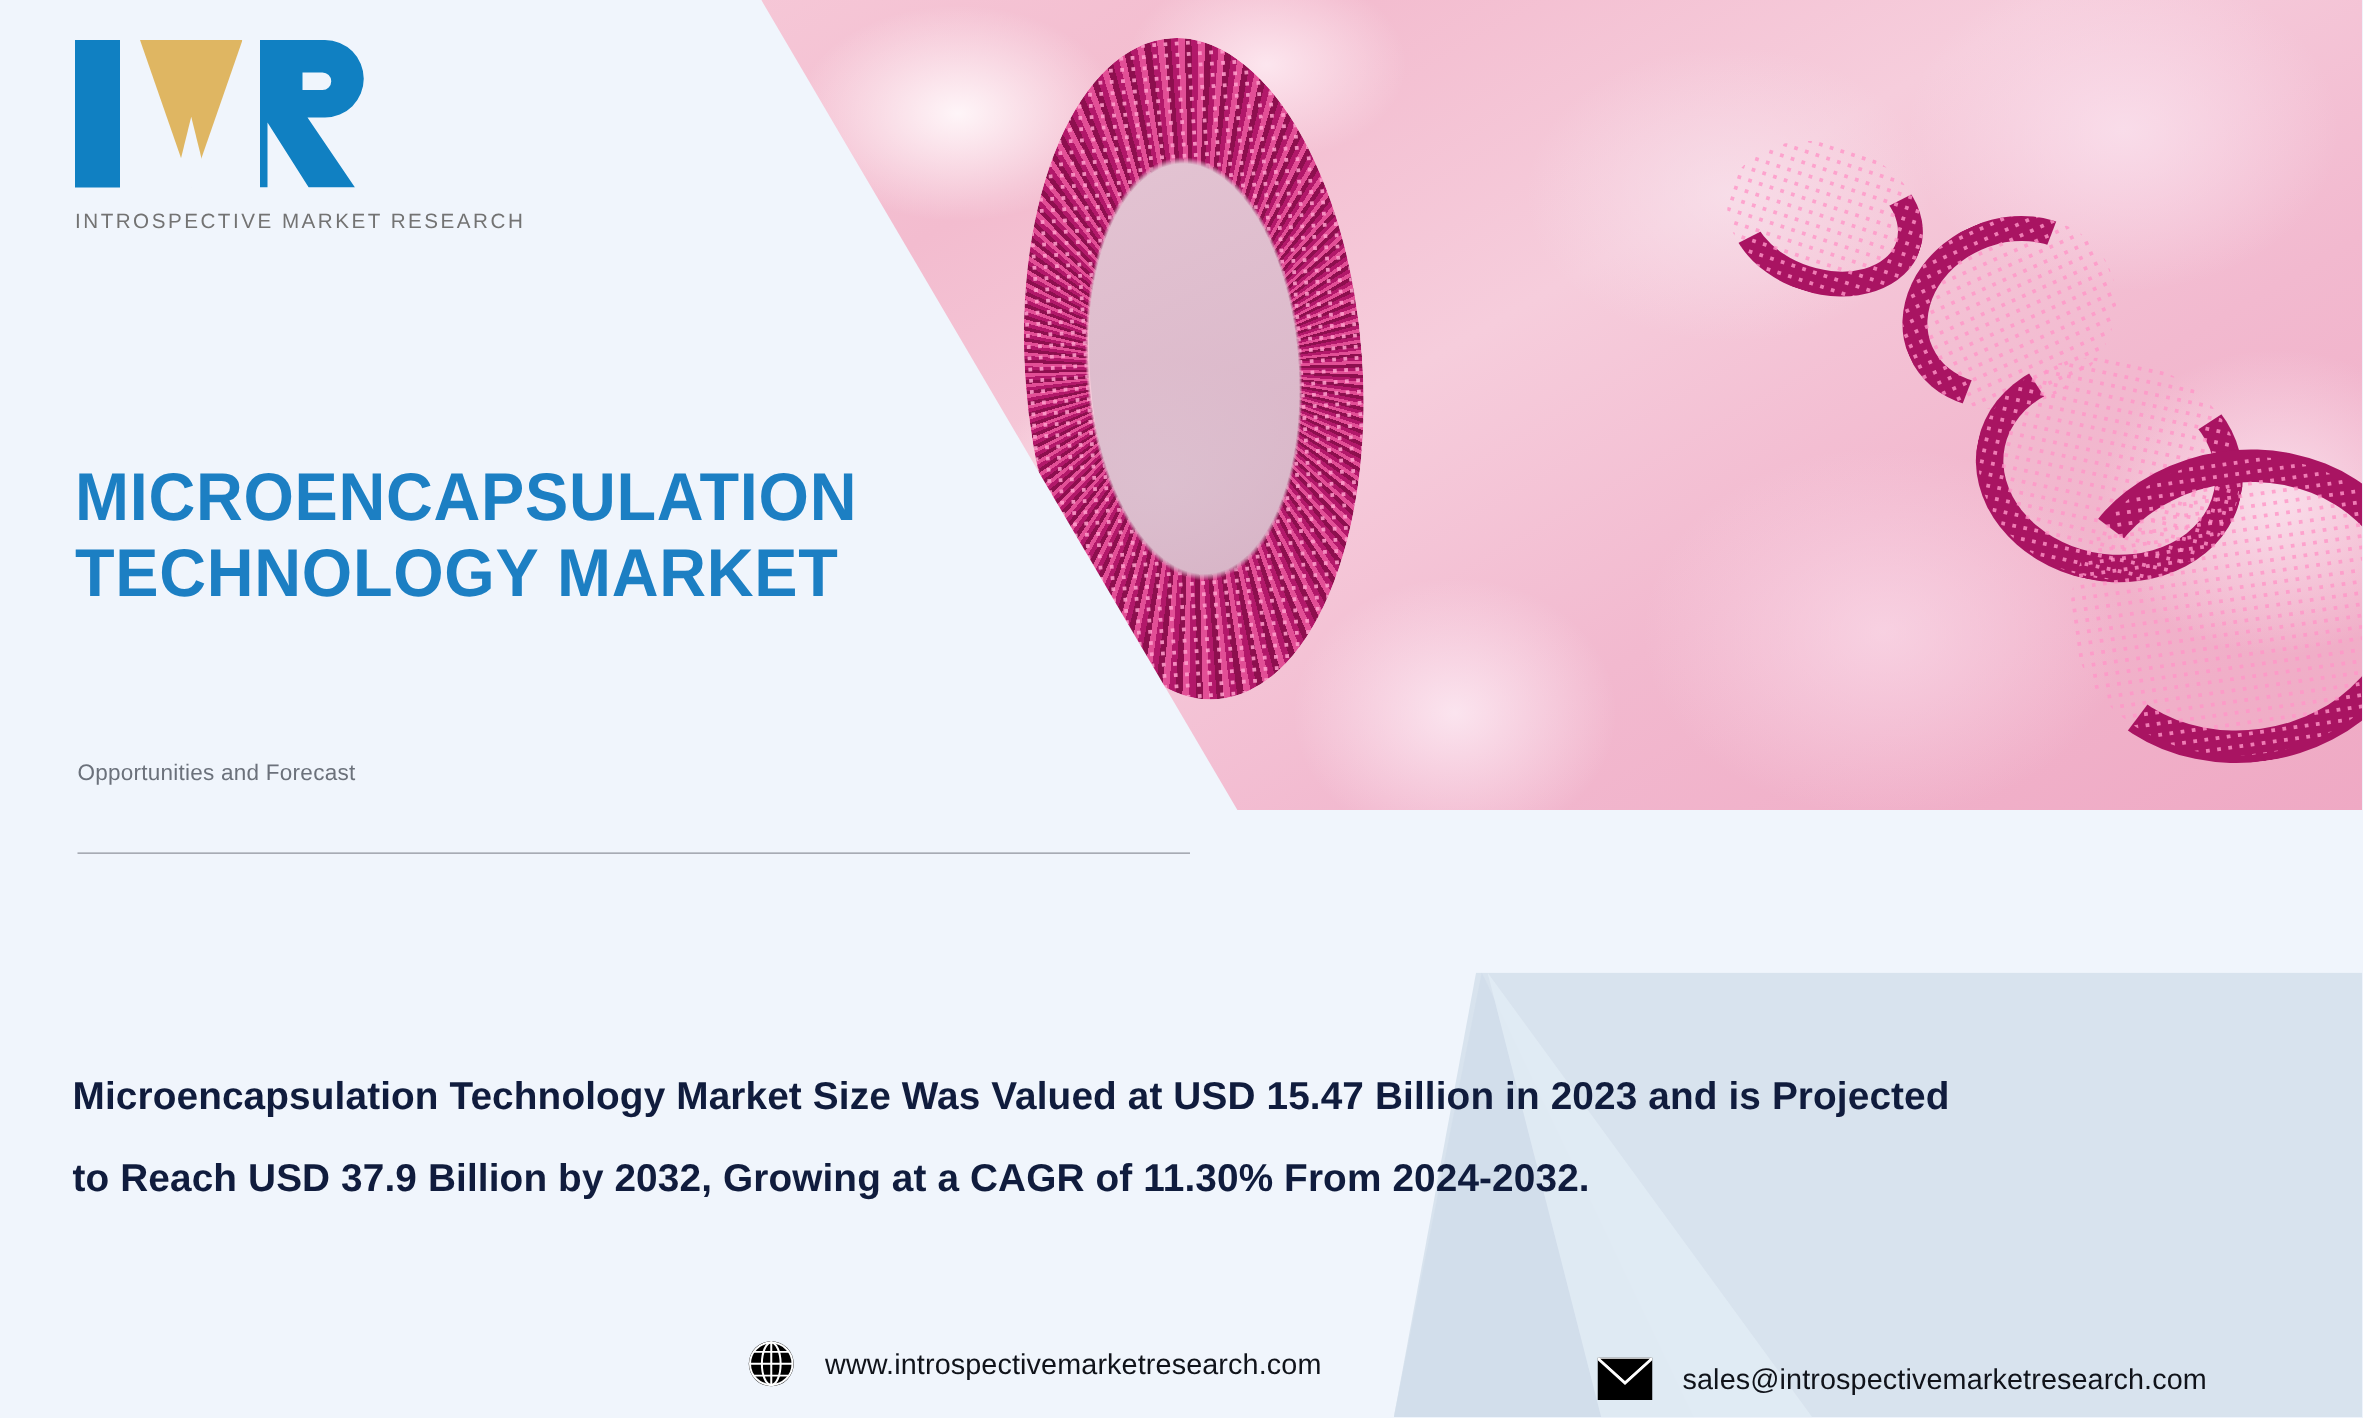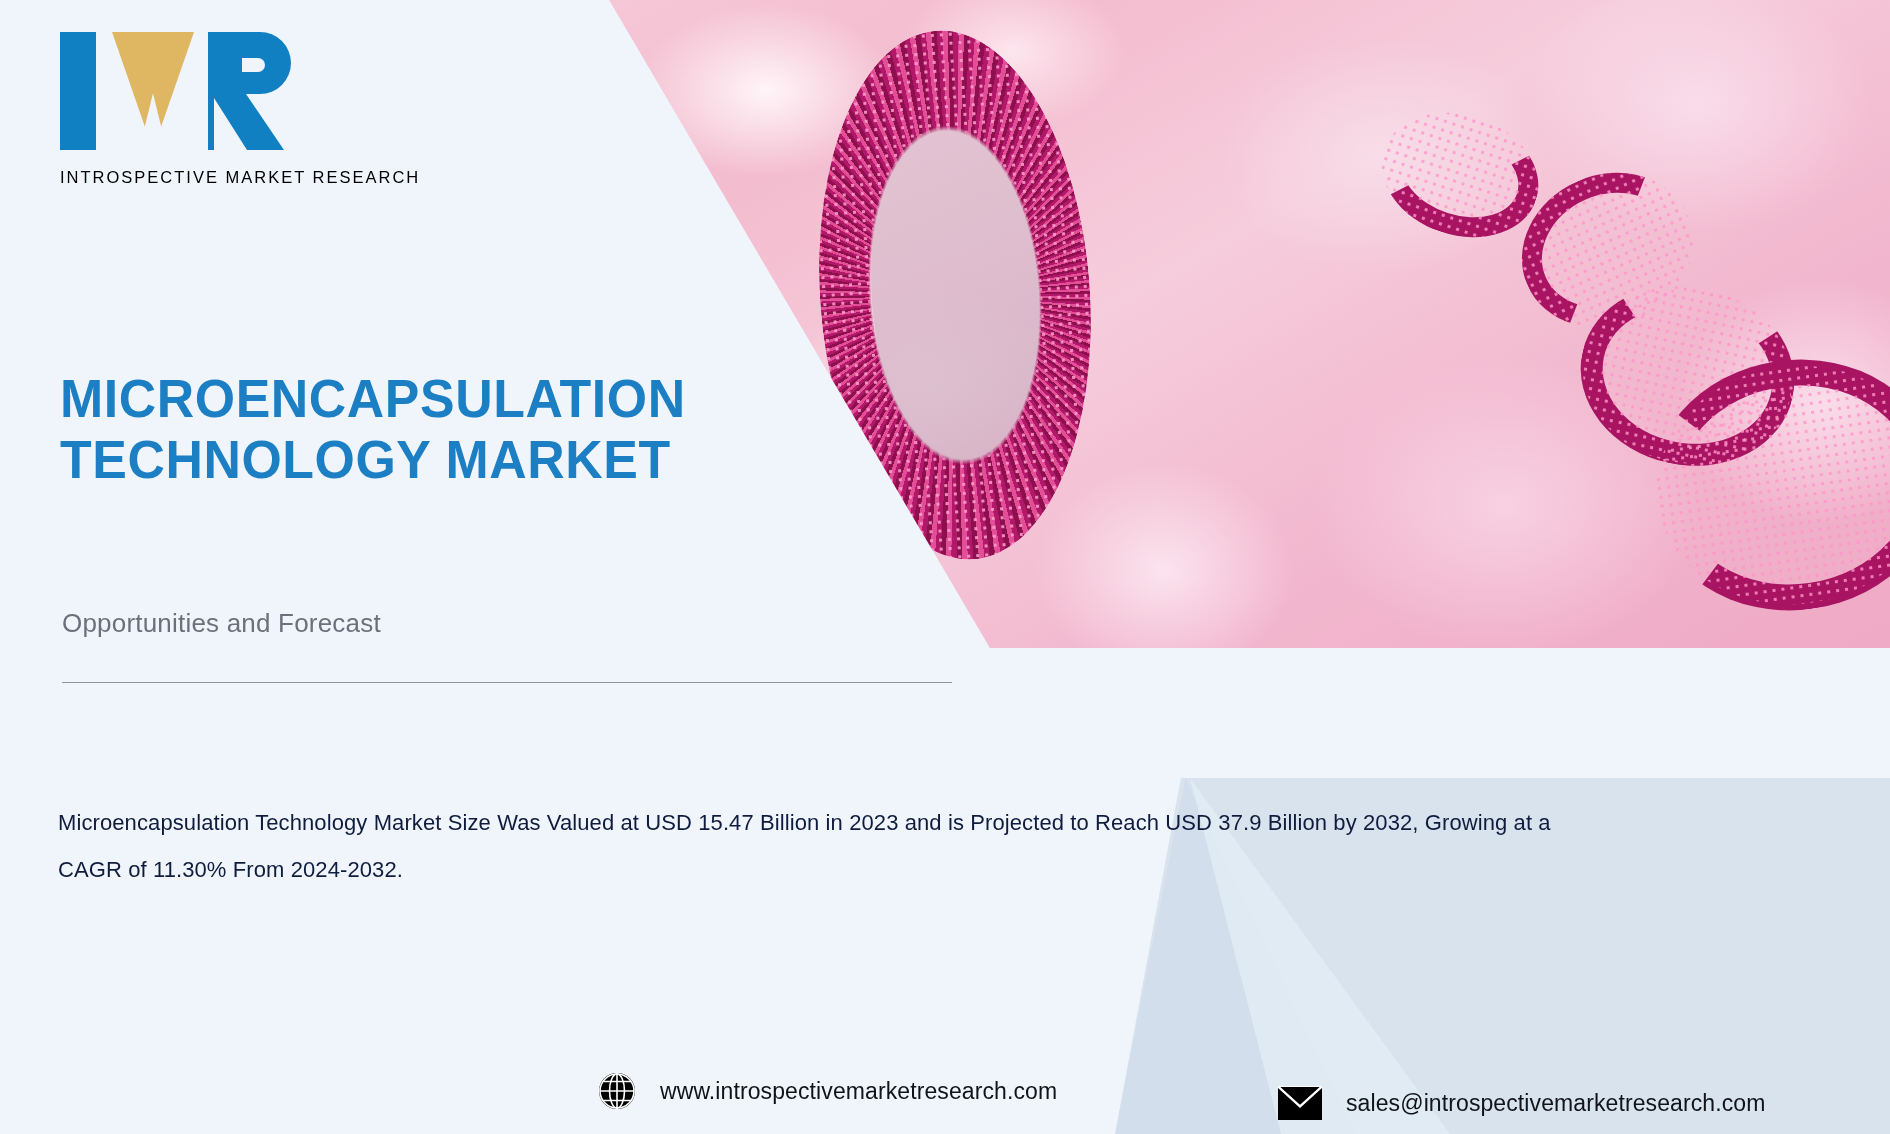--- a/index.html
+++ b/index.html
@@ -151,59 +151,59 @@
     width:34%; height:48%;
     background:#f0f5fc;
     clip-path: polygon(50% 0%, 100% 100%, 0% 100%);
   }
   .mark-r { width:94px; height:118px; margin-left:14px; position:relative; }
   .mark-r svg { display:block; }
   .logo-tagline {
     margin-top:18px;
     font-size:16.5px;
     letter-spacing:2.0px;
-    color:#000000;
+    color:#737373;
     font-family:"Liberation Sans", sans-serif;
     font-weight:400;
   }
 
   
   .title {
     position:absolute; left:60px; top:368px; z-index:10;
     width:760px;
     color:#1c7fc3;
     font-size:54px;
     line-height:1.13;
     font-weight:700;
     letter-spacing:.6px;
     font-family:"Liberation Sans Narrow","Liberation Sans", sans-serif;
     transform: scaleX(0.96);
     transform-origin: left top;
   }
   .subtitle {
     position:absolute; left:62px; top:608px; z-index:10;
     color:#6b717b;
-    font-size:26px;
+    font-size:18px;
     font-weight:400;
     letter-spacing:.2px;
   }
   .divider {
     position:absolute; left:62px; top:682px;
     width:890px; height:1px;
     background:#8e939c;
     z-index:10;
   }
 
   
   .body-text {
-    position:absolute; left:58px; top:800px; z-index:10;
+    position:absolute; left:58px; top:844px; z-index:10;
     width:1530px;
     color:#101c3d;
-    font-size:22px;
-    font-weight:400;
+    font-size:31px;
+    font-weight:700;
     line-height:2.12;
     letter-spacing:.1px;
     font-family:"Liberation Sans","Liberation Sans", sans-serif;
   }
 
   
   .footer { position:absolute; left:0; top:1072px; width:1890px; height:62px; z-index:12; }
   .foot-item { position:absolute; display:flex; align-items:center; gap:24px; }
   .foot-web { left:598px; top:0; }
   .foot-mail { left:1278px; top:14px; }

